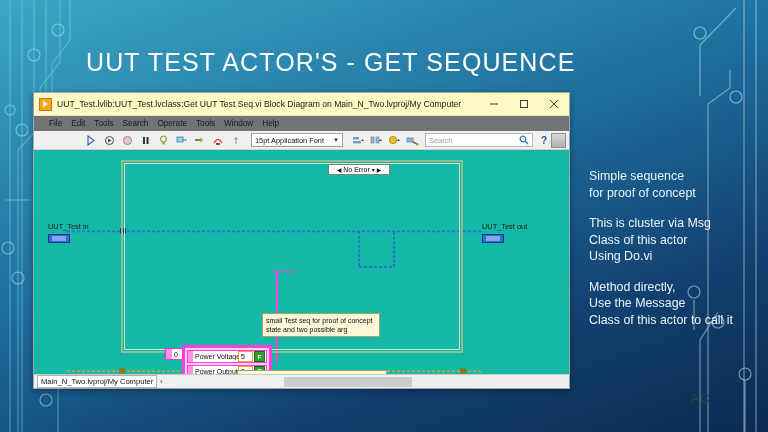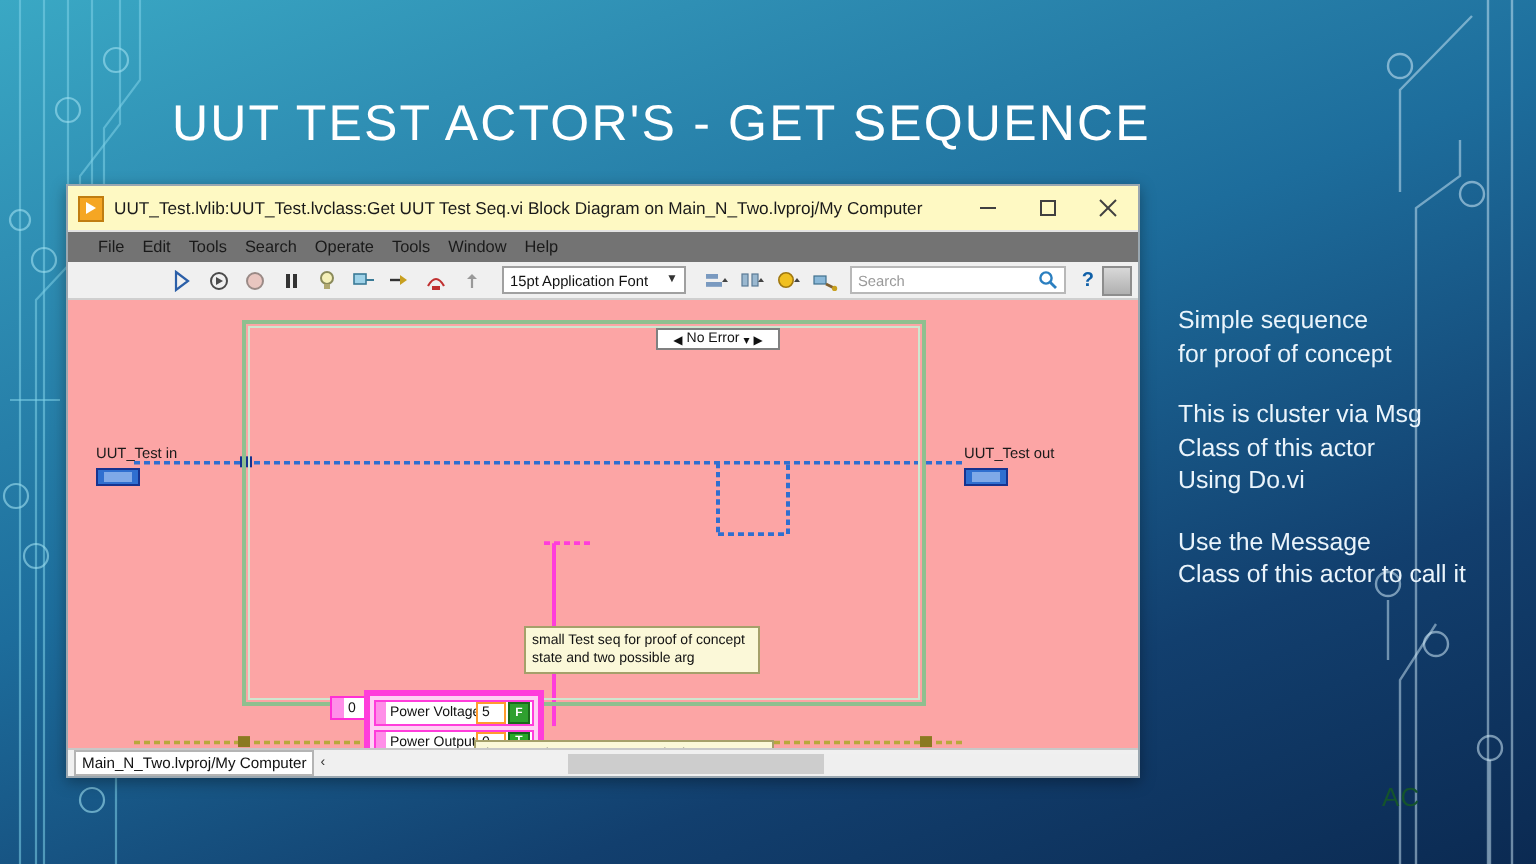--- a/index.html
+++ b/index.html
@@ -12,21 +12,21 @@
   .bgfx { position:absolute; inset:0; pointer-events:none; }
 
   
   #slide-title {
     position:absolute; left:86px; top:48px;
     font-size:25px; letter-spacing:1.1px; color:#ffffff;
     font-weight:400; white-space:nowrap;
   }
 
   
-  #notes { position:absolute; left:589px; top:152px; width:178px; color:#eaf4fb; font-size:12.4px; line-height:16.5px; }
+  #notes { position:absolute; left:589px; top:168px; width:178px; color:#eaf4fb; font-size:12.4px; line-height:16.5px; }
   #notes .blk { margin-bottom:14px; }
   #ac-mark { position:absolute; left:691px; top:391px; color:#14532d; font-size:13px; letter-spacing:.6px; }
 
   
   #lv-window {
     position:absolute; left:33px; top:92px; width:537px; height:297px;
     background:#f0f0f0; border:1px solid #9aa7b0;
     box-shadow:0 2px 7px rgba(0,0,0,.35);
     display:flex; flex-direction:column;
   }
@@ -55,21 +55,21 @@
   #font-select .cap { flex:1; white-space:nowrap; overflow:hidden; }
   #font-select .arw { font-size:6px; color:#333; }
   #searchbox { position:absolute; right:36px; width:108px; height:14px; background:#fff;
                border:1px solid #b8b8b8; display:flex; align-items:center; padding:0 3px; gap:3px; }
   #searchbox .ph { flex:1; font-size:7.4px; color:#9a9a9a; }
   #tb-help { position:absolute; right:22px; font-size:10px; color:#1060a8; font-weight:bold; }
   #tb-right-icon { position:absolute; right:3px; width:15px; height:15px;
                    background:linear-gradient(#d8d8d8,#b0b0b0); border:1px solid #8d8d8d; }
 
   
-  #canvas { flex:1; background:#fca5a5; position:relative; overflow:hidden; }
+  #canvas { flex:1; background:#14b8a6; position:relative; overflow:hidden; }
 
   .lbl { position:absolute; font-size:7.4px; color:#1a1a1a; white-space:nowrap; }
 
   
   .term { position:absolute; height:9px; border:1px solid #16338f; background:#2f6fd0;
           display:flex; align-items:center; justify-content:center; }
   .term .in { width:70%; height:5px; background:#7fa9e8; }
 
   
   #case-struct { position:absolute; left:87px; top:10px; width:342px; height:193px;
@@ -390,17 +390,18 @@
   <div class="blk">
     <div>Simple sequence</div>
     <div>for proof of concept</div>
   </div>
   <div class="blk">
     <div>This is cluster via Msg</div>
     <div>Class of this actor</div>
     <div>Using Do.vi</div>
   </div>
   <div class="blk">
+    <div>Method directly,</div>
     <div>Use the Message</div>
     <div>Class of this actor to call it</div>
   </div>
 </div>
 <div id="ac-mark">AC</div>
 
 </body></html>

